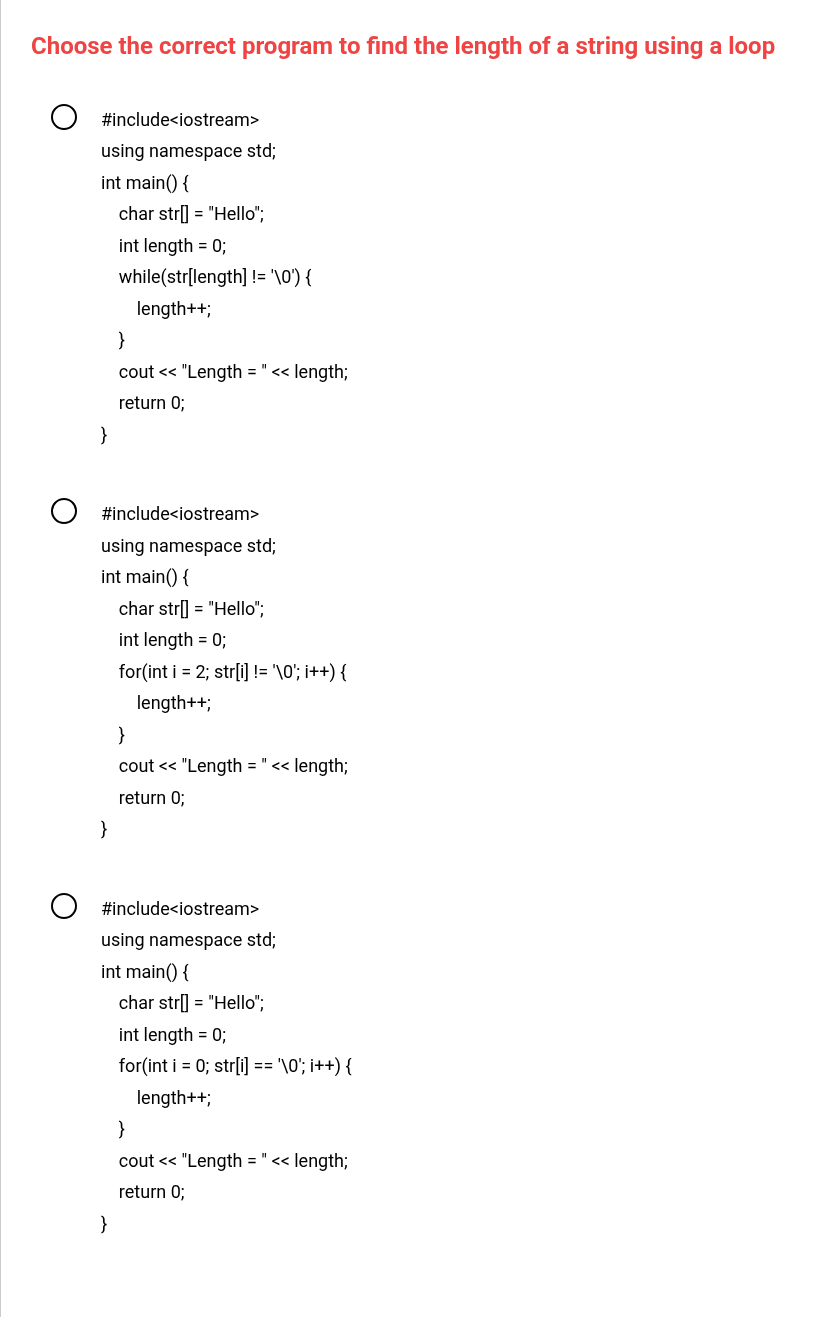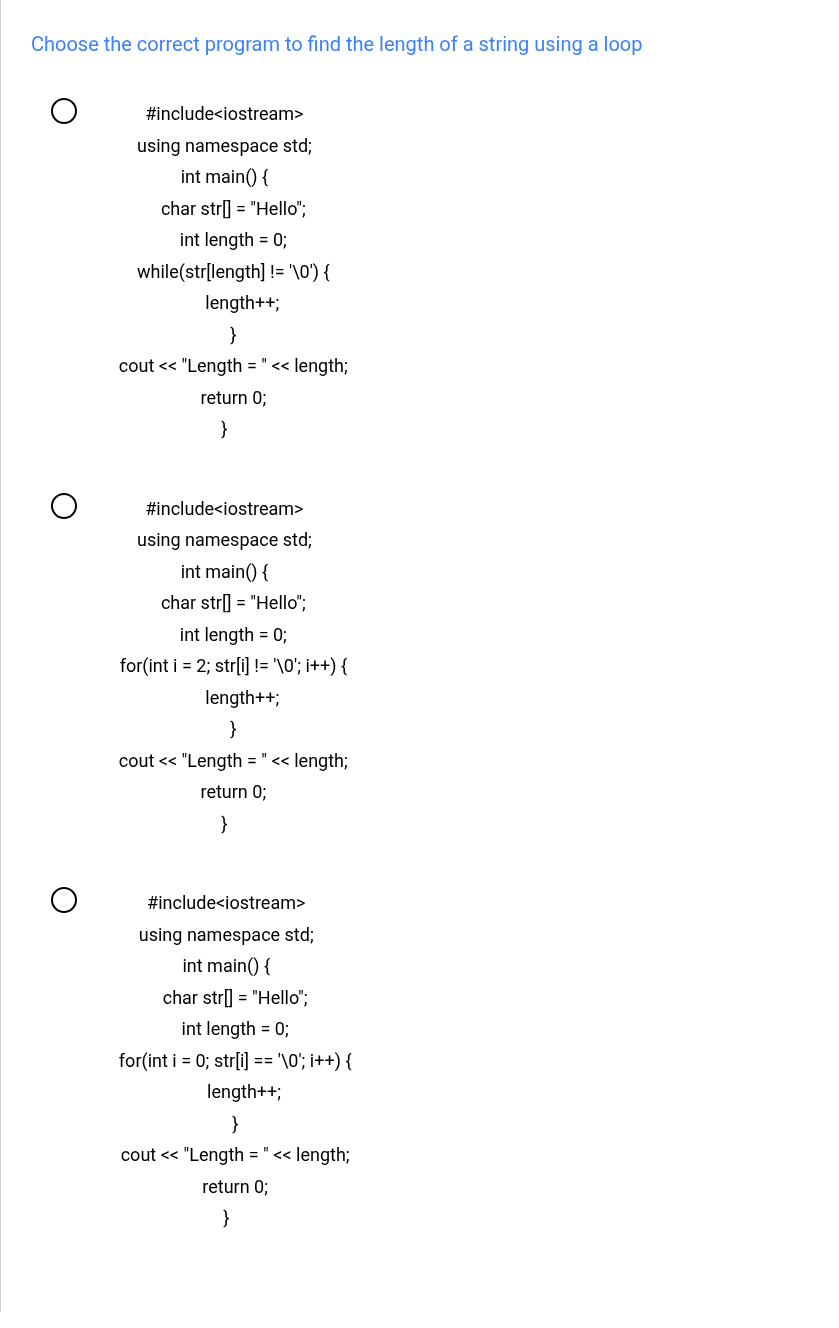--- a/index.html
+++ b/index.html
@@ -8,29 +8,28 @@
       box-sizing: border-box;
     }
     body {
       font-family: -apple-system, BlinkMacSystemFont, "Segoe UI", Roboto, Helvetica, Arial, sans-serif;
       background: #ffffff;
       padding: 30px 30px 30px 30px;
       width: 839px;
       border-left: 1px solid #ccc;
     }
     .question-title {
-      font-weight: 400;
-      font-size: 20px;
-      color: #3b82f6;
+      font-weight: 700;
+      font-size: 24px;
+      color: #ef4444;
       margin-bottom: 40px;
       line-height: 1.4;
     }
     .options-container {
       padding-left: 20px;
-      text-align: center;
     }
     .option {
       display: flex;
       align-items: flex-start;
       margin-bottom: 48px;
     }
     .radio-circle {
       width: 26px;
       height: 26px;
       border: 2px solid #000;

